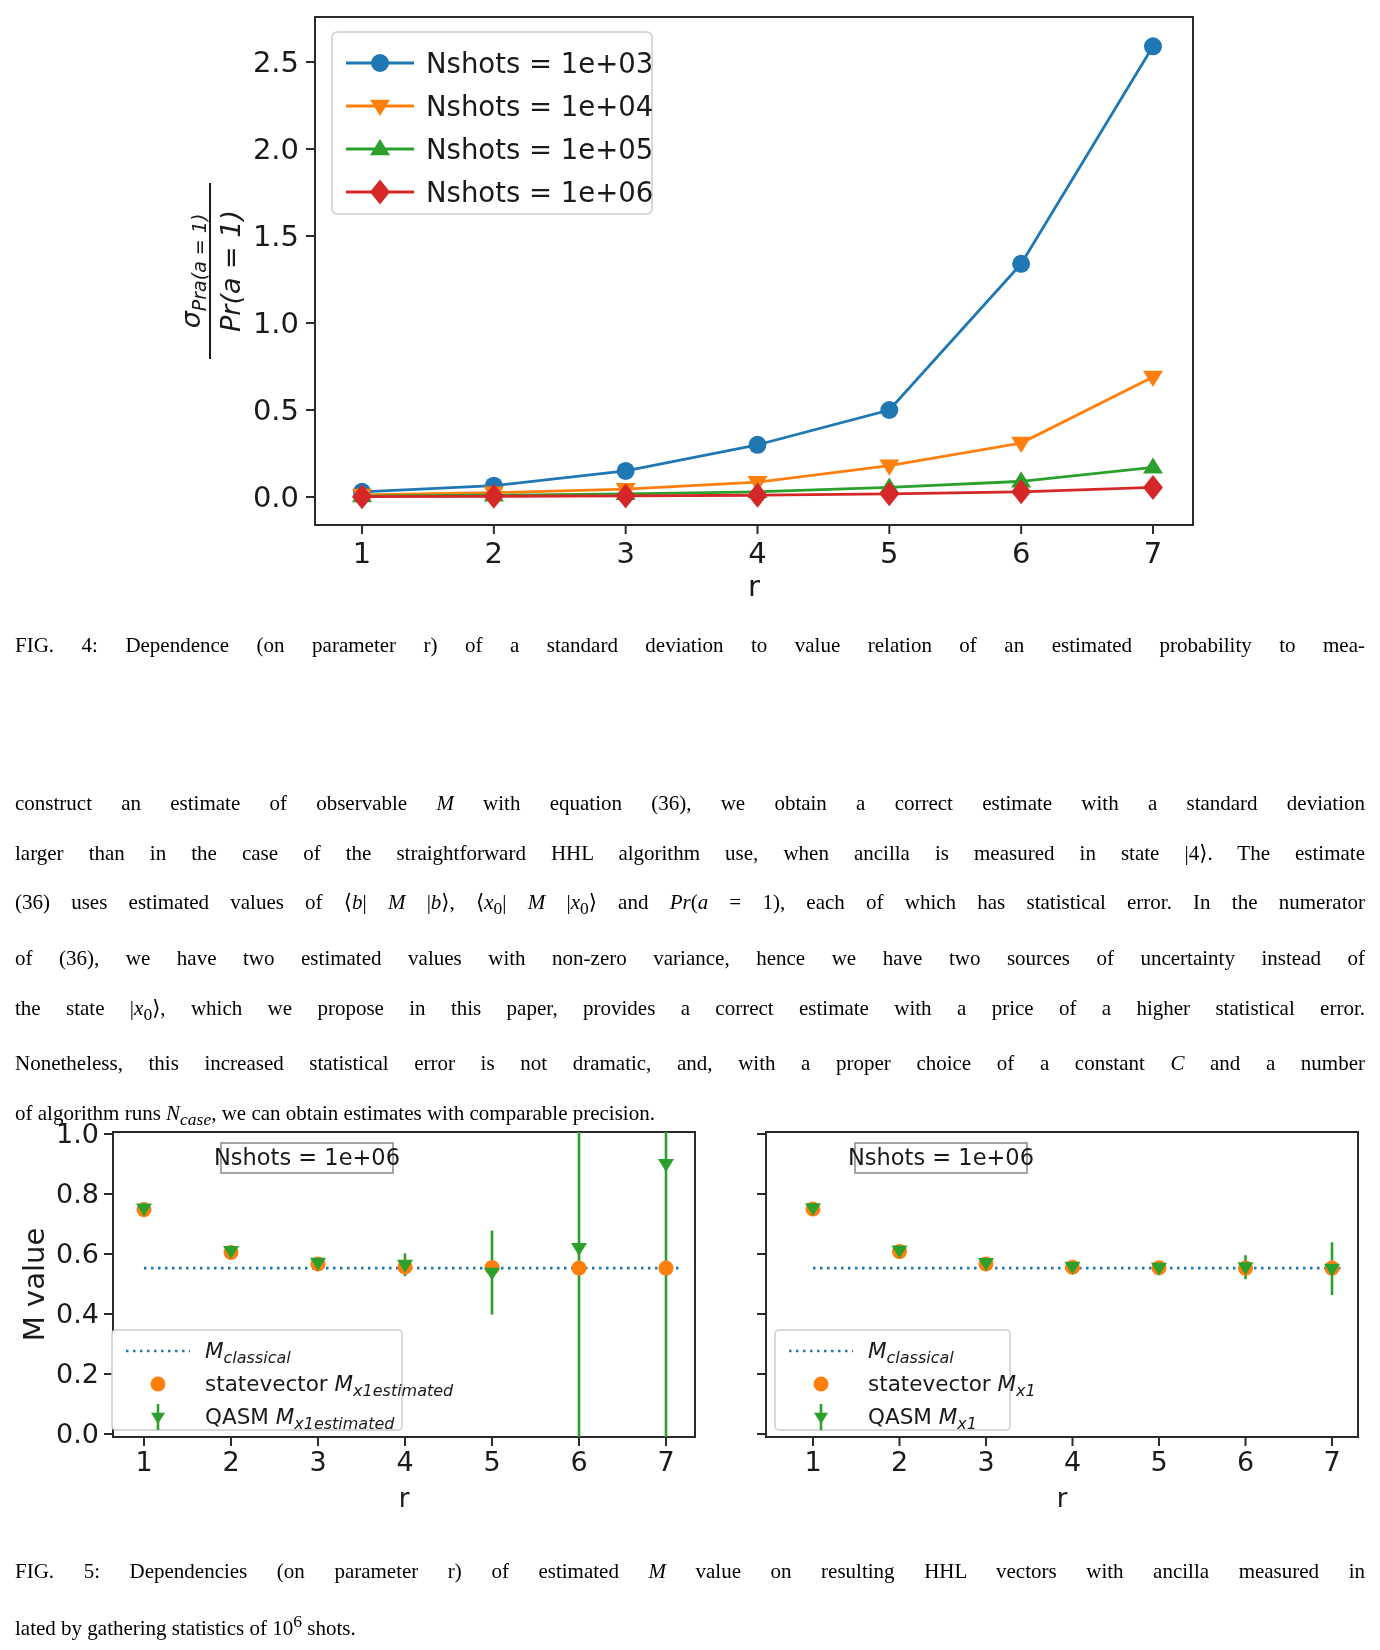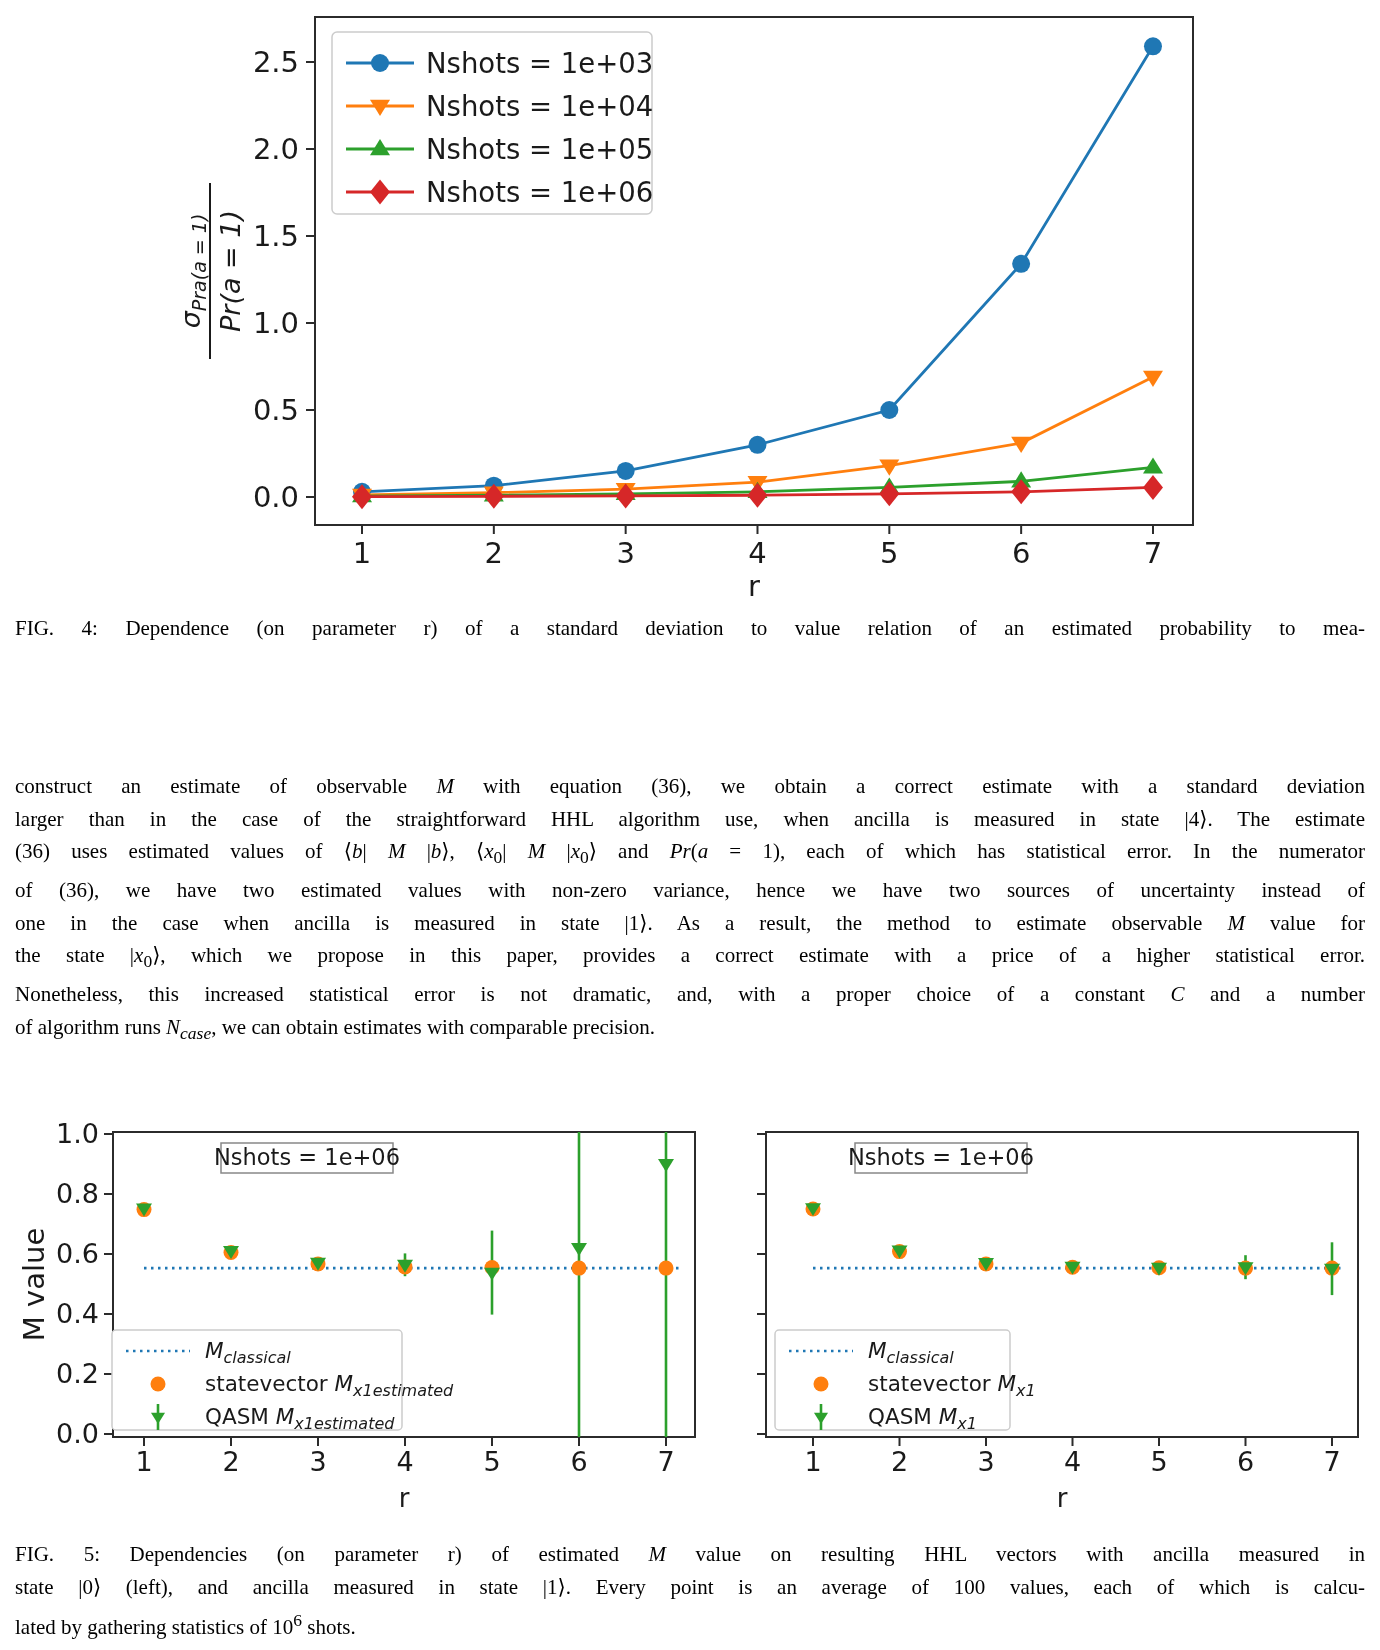--- a/index.html
+++ b/index.html
@@ -5,21 +5,21 @@
   html,body{margin:0;padding:0;background:#ffffff;}
   .page{position:relative;width:1380px;height:1650px;background:#ffffff;overflow:hidden;
         font-family:"Liberation Serif",serif;color:#000;}
   .chart-svg{position:absolute;left:0;}
   #fig4-svg{top:0;}
   #fig5-svg{top:1075px;}
   .caption,.bodytext{position:absolute;left:15px;width:1350px;}
   .caption{top:612px;}
   .bodytext{top:770px;font-family:Liberation Serif, serif;}
   .fig5cap{top:1538px;}
-  .tline{font-size:21px;line-height:33px;text-align:justify;text-align-last:justify;}
+  .tline{font-size:21px;line-height:33px;text-align:justify;text-align-last:justify;margin-top:17px;}
   .tline.last{text-align-last:left;}
   .bodytext .tline{line-height:32.6px;}
   svg text{font-family:"DejaVu Sans",sans-serif;fill:#1a1a1a;}
 </style>
 </head>
 <body>
 
 <div class="page">
 
   <svg id="fig4-svg" class="chart-svg" width="1380" height="600">
@@ -115,21 +115,20 @@
 
   <div class="caption">
     <div class="tline">FIG. 4: Dependence (on parameter r) of a standard deviation to value relation of an estimated probability to mea-</div>
   </div>
 
   <div class="bodytext">
     <div class="tline">construct an estimate of observable <i>M</i> with equation (36), we obtain a correct estimate with a standard deviation</div>
     <div class="tline">larger than in the case of the straightforward HHL algorithm use, when ancilla is measured in state |4⟩.  The estimate</div>
     <div class="tline">(36) uses estimated values of ⟨<i>b</i>| <i>M</i> |<i>b</i>⟩, ⟨<i>x</i><sub>0</sub>| <i>M</i> |<i>x</i><sub>0</sub>⟩ and <i>Pr</i>(<i>a</i> = 1), each of which has statistical error.  In the numerator</div>
     <div class="tline">of (36), we have two estimated values with non-zero variance, hence we have two sources of uncertainty instead of</div>
-    <div class="tline">one in the case when ancilla is measured in state |1⟩.  As a result, the method to estimate observable <i>M</i> value for</div>
     <div class="tline">the state |<i>x</i><sub>0</sub>⟩, which we propose in this paper, provides a correct estimate with a price of a higher statistical error.</div>
     <div class="tline">Nonetheless, this increased statistical error is not dramatic, and, with a proper choice of a constant <i>C</i> and a number</div>
     <div class="tline last">of algorithm runs <i>N<sub>case</sub></i>, we can obtain estimates with comparable precision.</div>
   </div>
 
   <svg id="fig5-svg" class="chart-svg" width="1380" height="450">
       <g>
         <clipPath id="clip-fig5-left">
           <rect x="113" y="57" width="582" height="305"></rect>
         </clipPath>
@@ -261,17 +260,16 @@
           <text x="868" y="316" font-size="21.5" text-anchor="start"><tspan>statevector </tspan><tspan font-style="italic">M</tspan><tspan font-style="italic" font-size="16" dy="5">x1</tspan></text>
           <line x1="821" y1="329" x2="821" y2="355" stroke="#2ca02c" stroke-width="2.6"></line>
           <path d="M 814 337.66 L 828 337.66 L 821 349 Z" fill="#2ca02c"></path>
           <text x="868" y="349" font-size="21.5" text-anchor="start"><tspan>QASM </tspan><tspan font-style="italic">M</tspan><tspan font-style="italic" font-size="16" dy="5">x1</tspan></text>
         </g>
       </g>
     </svg>
 
   <div class="caption fig5cap">
     <div class="tline">FIG. 5: Dependencies (on parameter r) of estimated <i>M</i> value on resulting HHL vectors with ancilla measured in</div>
-    <div class="tline">state |0⟩ (left), and ancilla measured in state |1⟩. Every point is an average of 100 values, each of which is calcu-</div>
     <div class="tline last">lated by gathering statistics of 10<sup>6</sup> shots.</div>
   </div>
 
 </div>
 
 </body></html>

